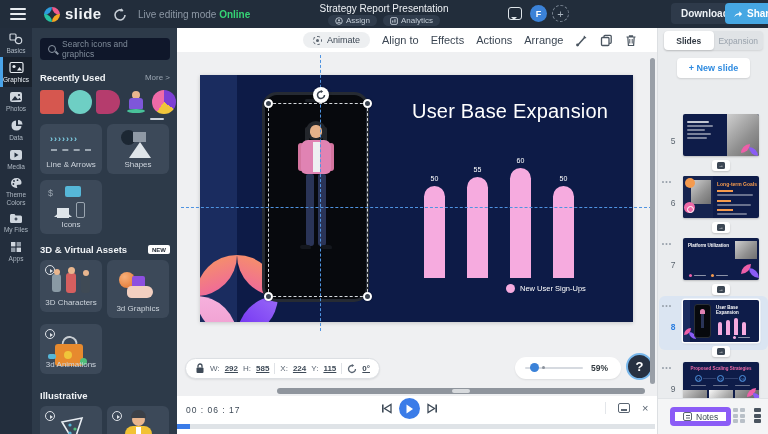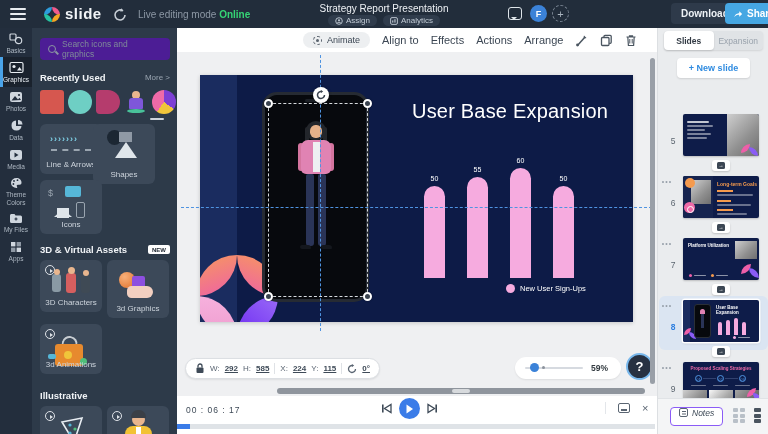--- a/index.html
+++ b/index.html
@@ -40,21 +40,21 @@
   
   .iconbar { position:absolute; left:0; top:28px; width:32px; height:406px; background:#232e3d; z-index:40; }
   .nav-item { position:relative; width:32px; padding:4px 0 3px; display:flex; flex-direction:column; align-items:center; gap:2px; cursor:pointer; }
   .nav-item .lbl { font-size:6.5px; color:#aeb8c3; text-align:center; line-height:1.15; }
   .nav-item.active { background:#1a222d; }
   .nav-item.active:before { content:""; position:absolute; left:0; top:0; bottom:0; width:2.5px; background:#4aa3e8; }
   .nav-item svg { display:block; }
 
   
   .panel { position:absolute; left:32px; top:28px; width:145px; height:406px; background:#2d3a49; overflow:hidden; z-index:39; }
-  .search-box { position:absolute; left:8px; top:10px; width:130px; height:22px; background:#4c1d95; border-radius:4px; display:flex; align-items:center; gap:6px; padding:0 8px; cursor:text; }
+  .search-box { position:absolute; left:8px; top:10px; width:130px; height:22px; background:#0f172a; border-radius:4px; display:flex; align-items:center; gap:6px; padding:0 8px; cursor:text; }
   .mag { width:8px; height:8px; border:1.5px solid #8a95a2; border-radius:50%; position:relative; flex:none; }
   .mag:after { content:""; position:absolute; left:6px; top:6px; width:4px; height:1.5px; background:#8a95a2; transform:rotate(45deg); }
   .search-ph { font-size:8.5px; color:#7f8b99; }
   .sec-head { position:absolute; display:flex; align-items:center; justify-content:space-between; left:8px; width:130px; }
   .sec-title { font-size:9.5px; font-weight:bold; color:#f0f3f6; }
   .more-link { font-size:8px; color:#9aa5b1; cursor:pointer; }
   .badge-new { background:#fff; color:#1c242e; font-size:6px; font-weight:bold; padding:1.5px 4px; border-radius:2px; }
   .recent-row { position:absolute; left:8px; top:62px; display:flex; gap:4px; }
   .recent-item { width:24px; height:24px; cursor:pointer; position:relative; }
   .scroll-hint { position:absolute; left:118px; top:90px; width:14px; height:2px; background:#cdd3da; border-radius:1px; }
@@ -151,21 +151,21 @@
   .snum.cur { color:#2e7fe0; font-weight:bold; }
   .sdots { position:absolute; left:2px; width:14px; text-align:center; font-size:7px; color:#98a1ab; letter-spacing:1px; cursor:pointer; }
   .sel-row { position:absolute; left:1px; top:212px; width:109px; height:54px; background:#dbe5f2; border-radius:6px; }
   .trans-btn { position:absolute; left:54px; width:18px; height:11px; background:#fff; border-radius:3px; box-shadow:0 1px 2px rgba(0,0,0,.18); display:flex; align-items:center; justify-content:center; cursor:pointer; }
   .trans-ic { width:8px; height:7px; background:#3c4754; border-radius:1.5px; color:#fff; font-size:5px; line-height:7px; text-align:center; }
   .gray-ph { background:linear-gradient(135deg,#cfcfcf 0%,#8f8f8f 60%,#6f6f6f 100%); }
   .tmini-title { position:absolute; font-weight:bold; color:#fff; }
   .tline { position:absolute; height:1.5px; background:rgba(255,255,255,.75); border-radius:1px; }
   .mfp { position:absolute; width:9px; height:9px; }
   .notes-bar { position:absolute; left:0; top:370px; width:111px; height:36px; background:#f4f5f6; border-top:1px solid #e0e3e6; z-index:5; }
-  .notes-btn { position:absolute; left:12px; top:8px; height:19px; padding:0 8px; background:#fff; border:1px solid #8b5cf6; border-radius:4px; display:flex; align-items:flex-start; gap:4px; font-size:8.5px; color:#3e4a57; cursor:pointer;font-style:italic; }
+  .notes-btn { position:absolute; left:12px; top:8px; height:19px; padding:0 8px; background:#fff; border:5px solid #8b5cf6; border-radius:4px; display:flex; align-items:center; gap:4px; font-size:8.5px; color:#3e4a57; cursor:pointer; }
   .notes-ic { width:9px; height:9px; border:1.2px solid #5a6572; border-radius:2px; position:relative; }
   .notes-ic:after { content:""; position:absolute; left:1.5px; top:2px; width:4px; height:1px; background:#5a6572; box-shadow:0 2.5px 0 #5a6572; }
   .view-toggles { position:absolute; right:8px; top:9px; display:flex; gap:8px; align-items:center; }
   .grid-ic { width:13px; height:15px; display:grid; grid-template-columns:5px 5px; grid-auto-rows:4px; gap:1.5px; cursor:pointer; }
   .grid-ic i { background:#b9c0c8; border-radius:1px; }
   .list-ic { width:7px; height:15px; display:flex; flex-direction:column; gap:1.5px; cursor:pointer; }
   .list-ic i { flex:1; background:#4a545f; border-radius:1px; }
 </style>
 </head>
 <body>
@@ -313,21 +313,21 @@
       </div>
       <div class="recent-item" style="background:conic-gradient(#7d3fd4 0 35%,#f0c53a 35% 60%,#ef6aa8 60% 100%);border-radius:50%"></div>
     </div>
     <div class="scroll-hint"></div>
 
     <div class="tile" style="left:8px;top:96px;height:50px">
       <div class="abs" style="left:10px;top:10px;color:#7fd0e6;font-size:9px;letter-spacing:1px;font-weight:bold">›››››››</div>
       <div class="abs" style="left:11px;top:25px;width:40px;border-top:2px dashed #9aa5b0"></div>
       <span class="t-label">Line &amp; Arrows</span>
     </div>
-    <div class="tile" style="left:61px;top:96px;height:60px">
+    <div class="tile" style="left:75px;top:96px;height:50px">
       <i class="abs" style="left:14px;top:6px;width:15px;height:15px;background:#1c2733;border-radius:50%"></i>
       <i class="abs" style="left:26px;top:8px;width:13px;height:10px;background:#8f99a5"></i>
       <i class="abs" style="left:22px;top:7px;width:0;height:0;border:11px solid transparent;border-bottom:16px solid #dfe5ea"></i>
       <span class="t-label">Shapes</span>
     </div>
 
     <div class="tile" style="left:8px;top:152px;height:54px">
       <span class="abs" style="left:8px;top:8px;color:#9aa5b0;font-size:9px">$</span>
       <i class="abs" style="left:25px;top:6px;width:16px;height:11px;background:#56b7d8;border-radius:2px"></i>
       <i class="abs" style="left:14px;top:20px;width:0;height:0;border:9px solid transparent;border-bottom:8px solid #dfe5ea"></i>

